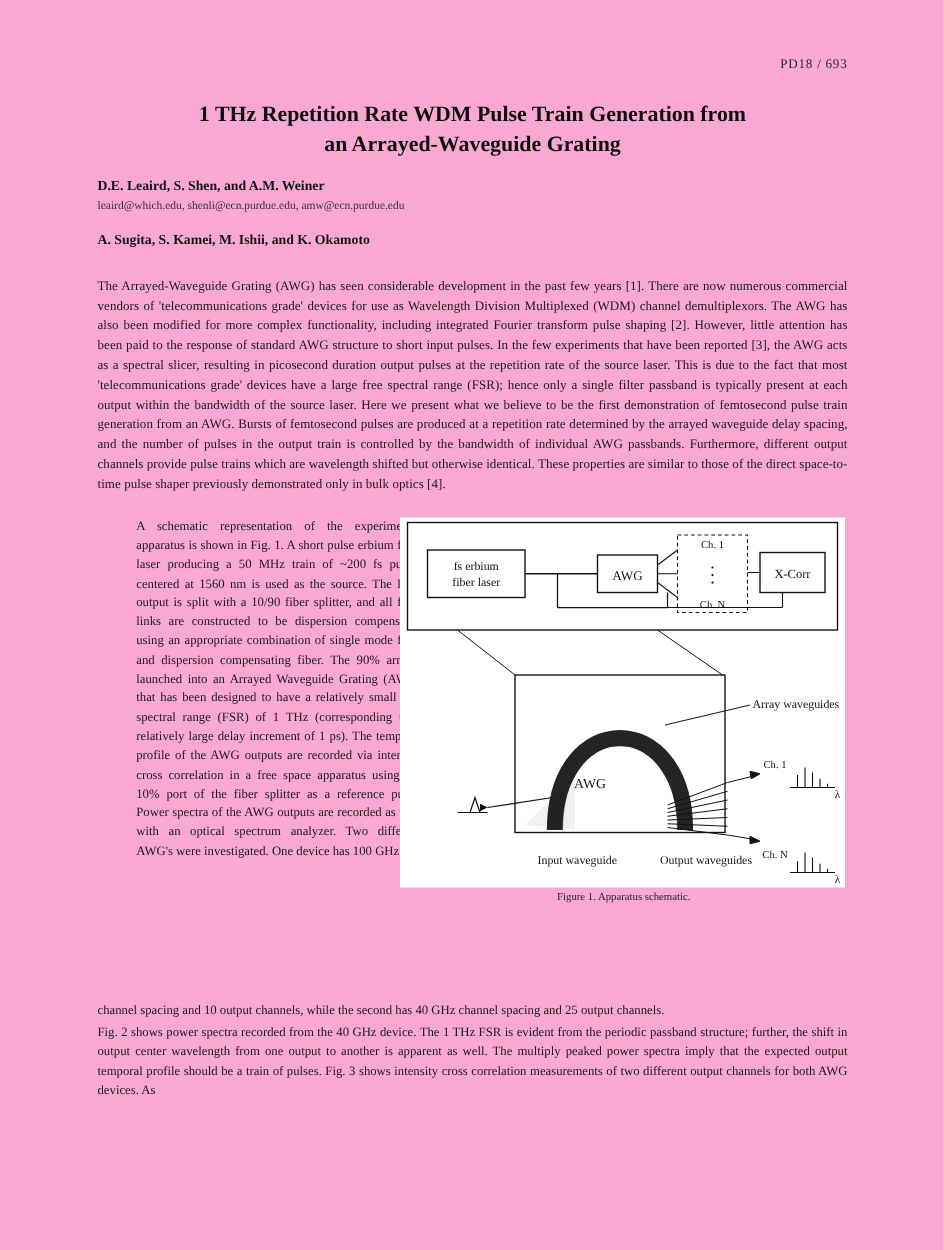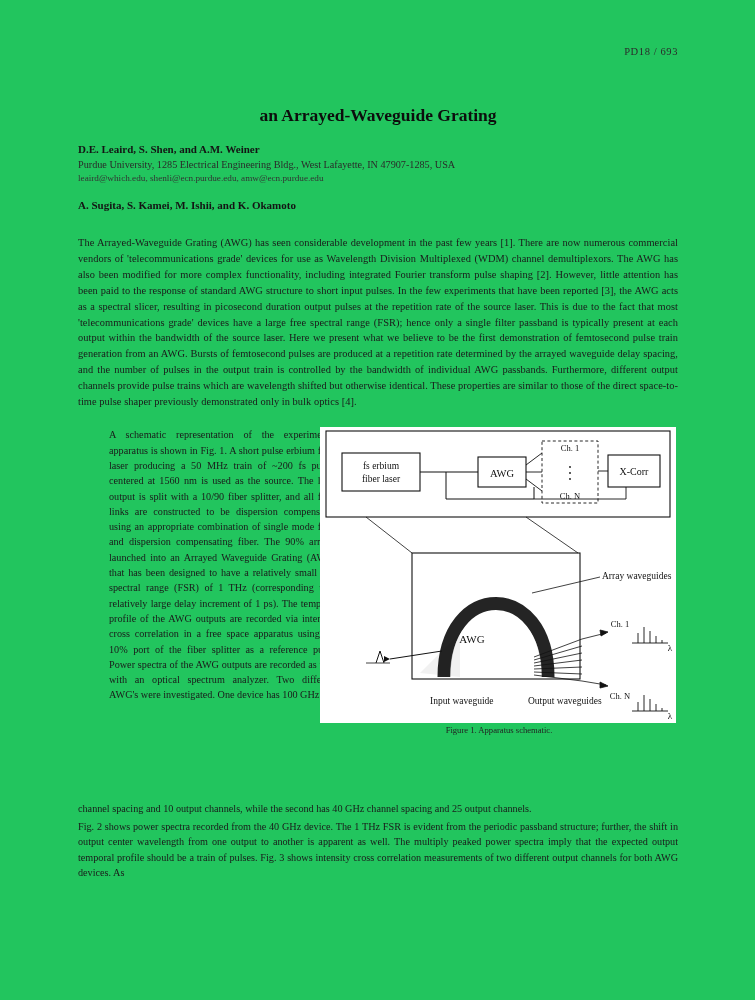--- a/index.html
+++ b/index.html
@@ -11,21 +11,21 @@
     width: 755px;
     height: 1000px;
     position: relative;
     font-family: "Liberation Serif", serif;
     color: #111111;
     overflow: hidden;
   }
   .page {
     position: absolute;
     inset: 0;
-    background: #22c55e;
+    background: #f9a8d4;
   }
   .content {
     position: absolute;
     left: 78px;
     top: 46px;
     width: 600px;
     height: 900px;
   }
   .page-header {
     text-align: right;
@@ -126,28 +126,27 @@
 </head>
 <body>
 
 <div class="page">
   <div class="content">
 
     <div class="page-header">PD18 / 693</div>
 
     <div>
       <div class="title">
-        <br>
+        <span>1 THz Repetition Rate WDM Pulse Train Generation from</span><br>
         <span>an Arrayed-Waveguide Grating</span>
       </div>
     </div>
 
     <div class="authors-block">
       <div class="authors">D.E. Leaird, S. Shen, and A.M. Weiner</div>
-      <div class="affil">Purdue University, 1285 Electrical Engineering Bldg., West Lafayette, IN  47907-1285, USA</div>
       <div class="emails">leaird@which.edu, shenli@ecn.purdue.edu, amw@ecn.purdue.edu</div>
     </div>
 
     <div class="authors-block second">
       <div class="authors">A. Sugita, S. Kamei, M. Ishii, and K. Okamoto</div>
     </div>
 
     <div class="abstract">
       <p>The Arrayed-Waveguide Grating (AWG) has seen considerable development in the past few years [1].  There are now numerous commercial vendors of 'telecommunications grade' devices for use as Wavelength Division Multiplexed (WDM) channel demultiplexors.  The AWG has also been modified for more complex functionality, including integrated Fourier transform pulse shaping [2].  However, little attention has been paid to the response of standard AWG structure to short input pulses. In the few experiments that have been reported [3], the AWG acts as a spectral slicer, resulting in picosecond duration output pulses at the repetition rate of the source laser.  This is due to the fact that most 'telecommunications grade' devices have a large free spectral range (FSR); hence only a single filter passband is typically present at each output within the bandwidth of the source laser.  Here we present what we believe to be the first demonstration of femtosecond pulse train generation from an AWG.  Bursts of femtosecond pulses are produced at a repetition rate determined by the arrayed waveguide delay spacing, and the number of pulses in the output train is controlled by the bandwidth of individual AWG passbands.  Furthermore, different output channels provide pulse trains which are wavelength shifted but otherwise identical.  These properties are similar to those of the direct space-to-time pulse shaper previously demonstrated only in bulk optics [4].</p>
     </div>

